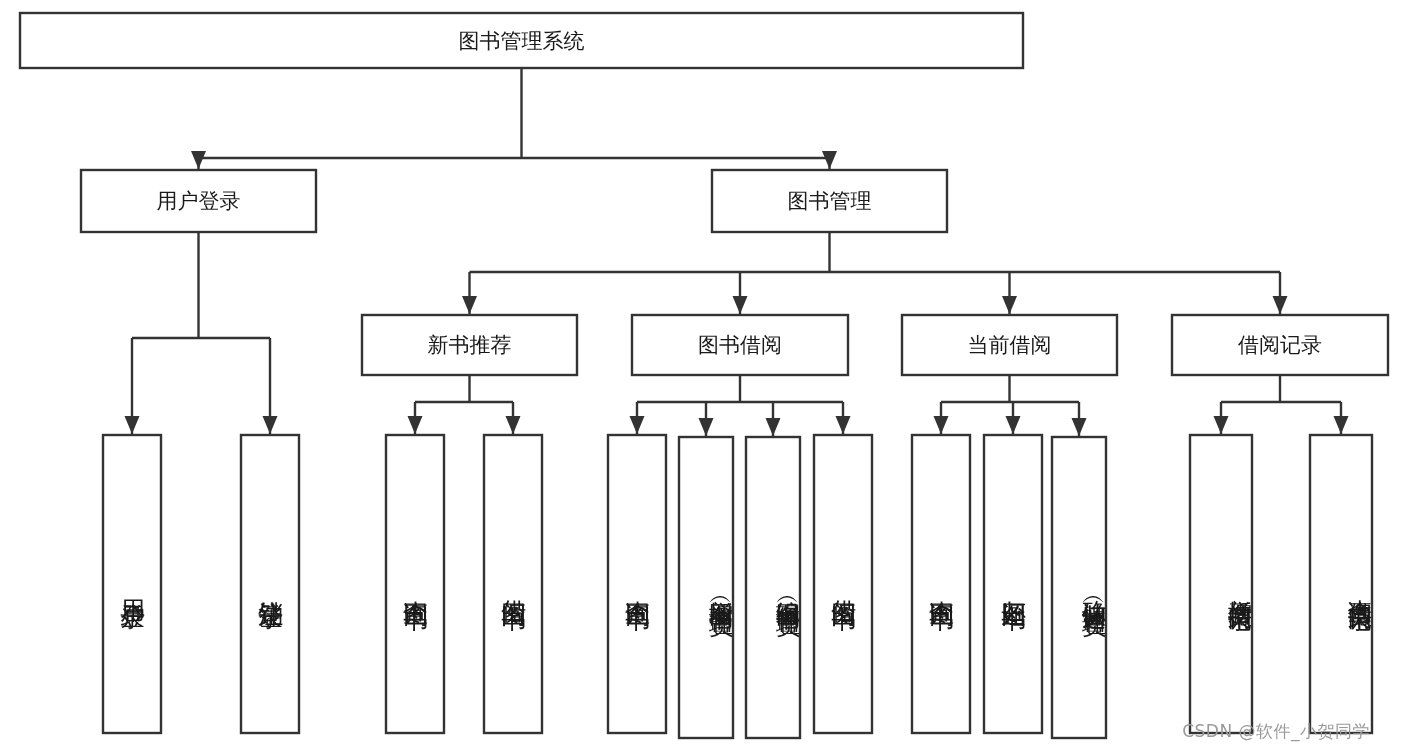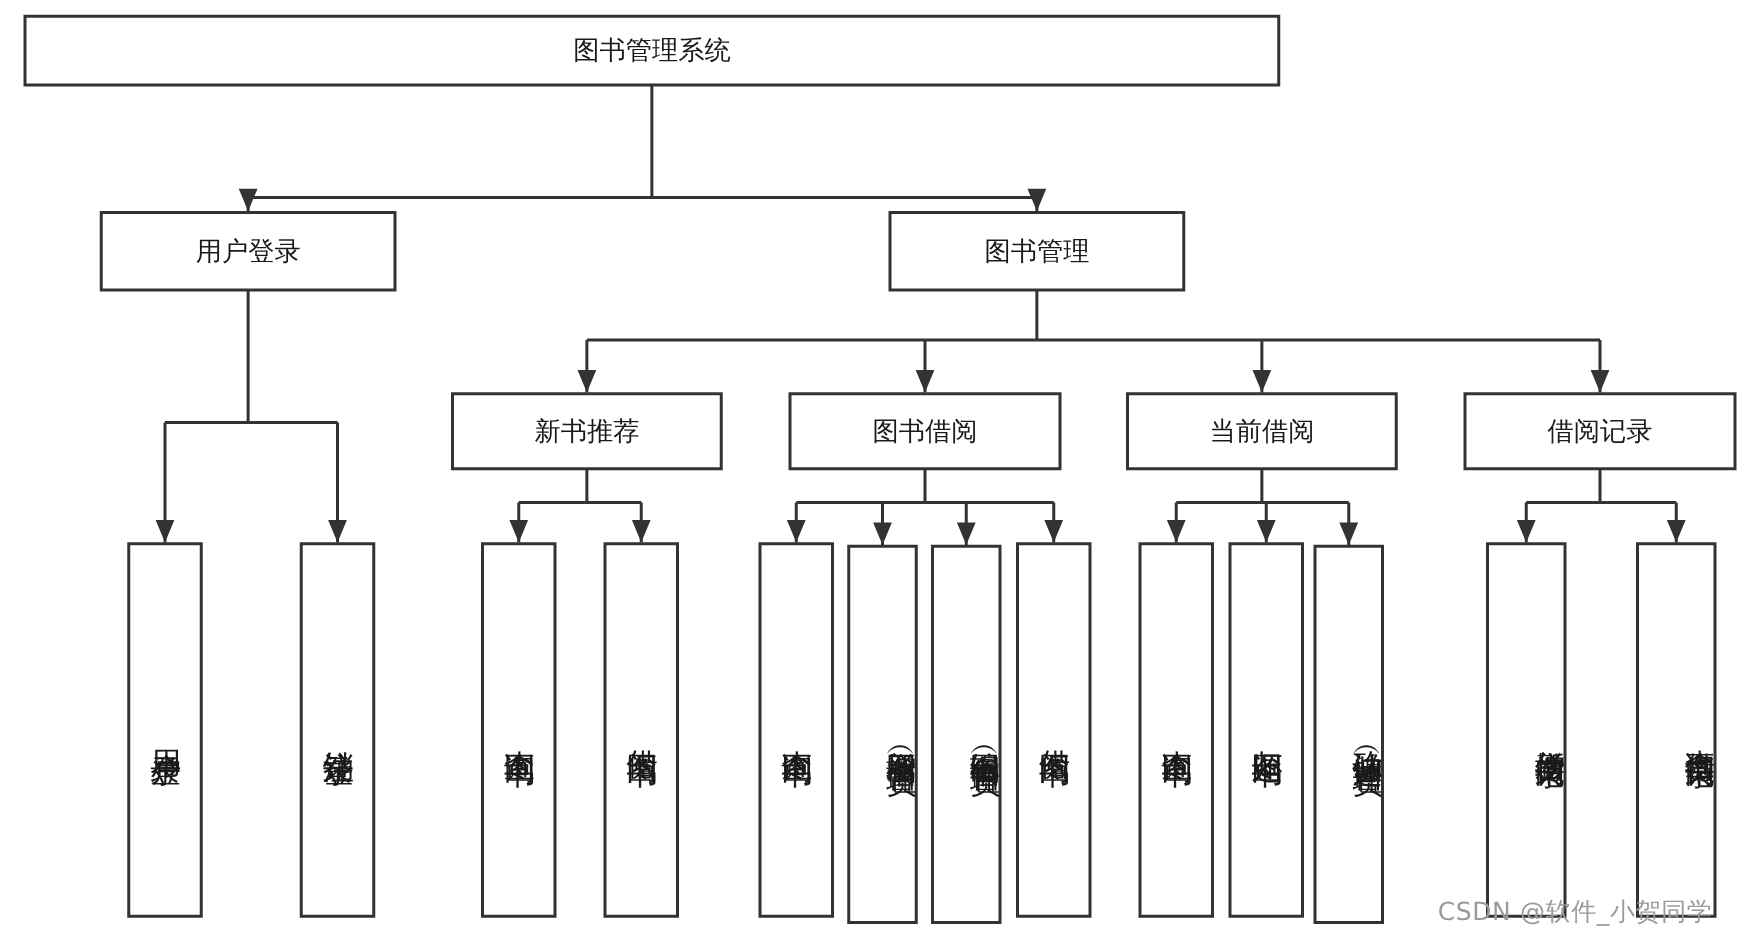--- a/index.html
+++ b/index.html
@@ -58,21 +58,21 @@
   }
   .arrow-head {
     fill: #333333;
     stroke: none;
   }
   #watermark {
     position: absolute;
     right: 8px;
     bottom: 4px;
     font-family: "DejaVu Sans", "Liberation Sans", sans-serif;
-    font-size: 20px;
+    font-size: 17px;
     color: #9a9a9a;
     letter-spacing: 0.5px;
     white-space: nowrap;
   }
 </style>
 </head>
 <body>
 
 <div id="diagram-root">
   <svg id="tree-svg" viewBox="0 0 1405 747">

